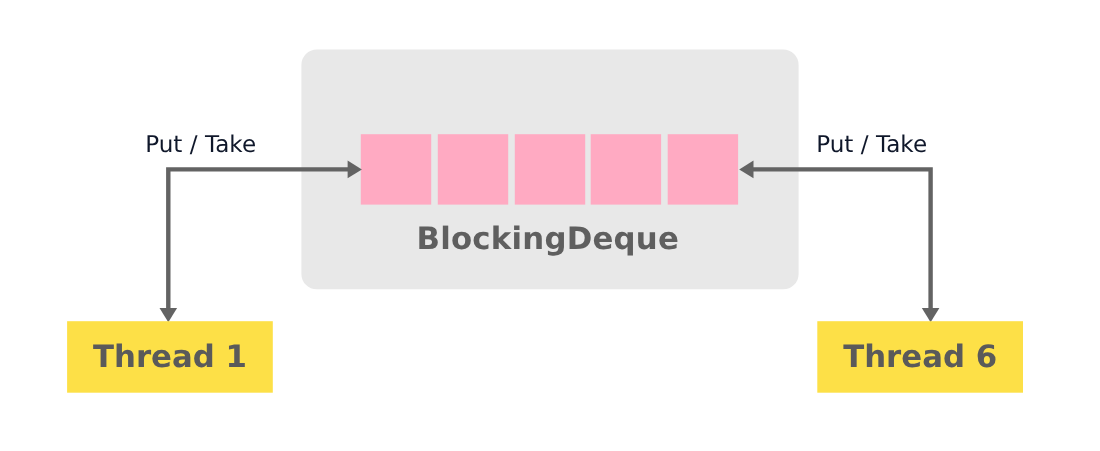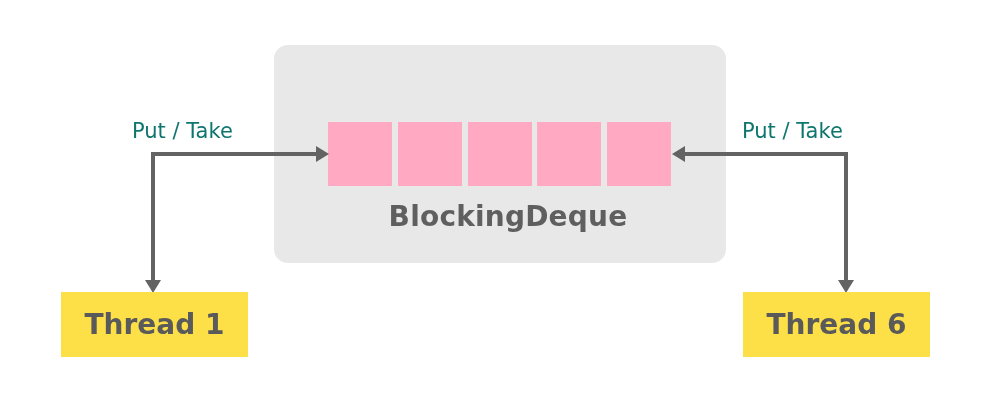--- a/index.html
+++ b/index.html
@@ -1,23 +1,23 @@
 <!DOCTYPE html>
 <html><head>
 <meta charset="utf-8">
 <style>
   html, body { margin:0; padding:0; }
   body { width:1000px; height:410px; background:#ffffff; position:relative; overflow:hidden;
          font-family: "DejaVu Sans", sans-serif; }
   .deque { position:absolute; left:274px; top:45px; width:452px; height:218px;
            background:#e8e8e8; border-radius:14px; }
   .cell { position:absolute; top:122px; width:64px; height:64px; background:var(--cell,#ffaac2); }
-  .deque-label { position:absolute; left:282px; width:452px; top:200px; text-align:center;
+  .deque-label { position:absolute; left:272px; width:452px; top:200px; text-align:center;
                  font-weight:bold; font-size:28px; color:#5f5f5f; letter-spacing:0.2px; }
-  .op-label { position:absolute; top:119px; font-size:21px; color:#0f766e; }
+  .op-label { position:absolute; top:119px; font-size:21px; color:#0f172a; }
   .thread { position:absolute; top:292px; width:187px; height:65px; background:#fde047;
             display:flex; align-items:center; justify-content:center;
             font-weight:bold; font-size:28px; color:#5a5a5a; }
   svg.wires { position:absolute; left:0; top:0; }
 </style>
 </head>
 <body>
 
 <div class="deque"></div>
 

